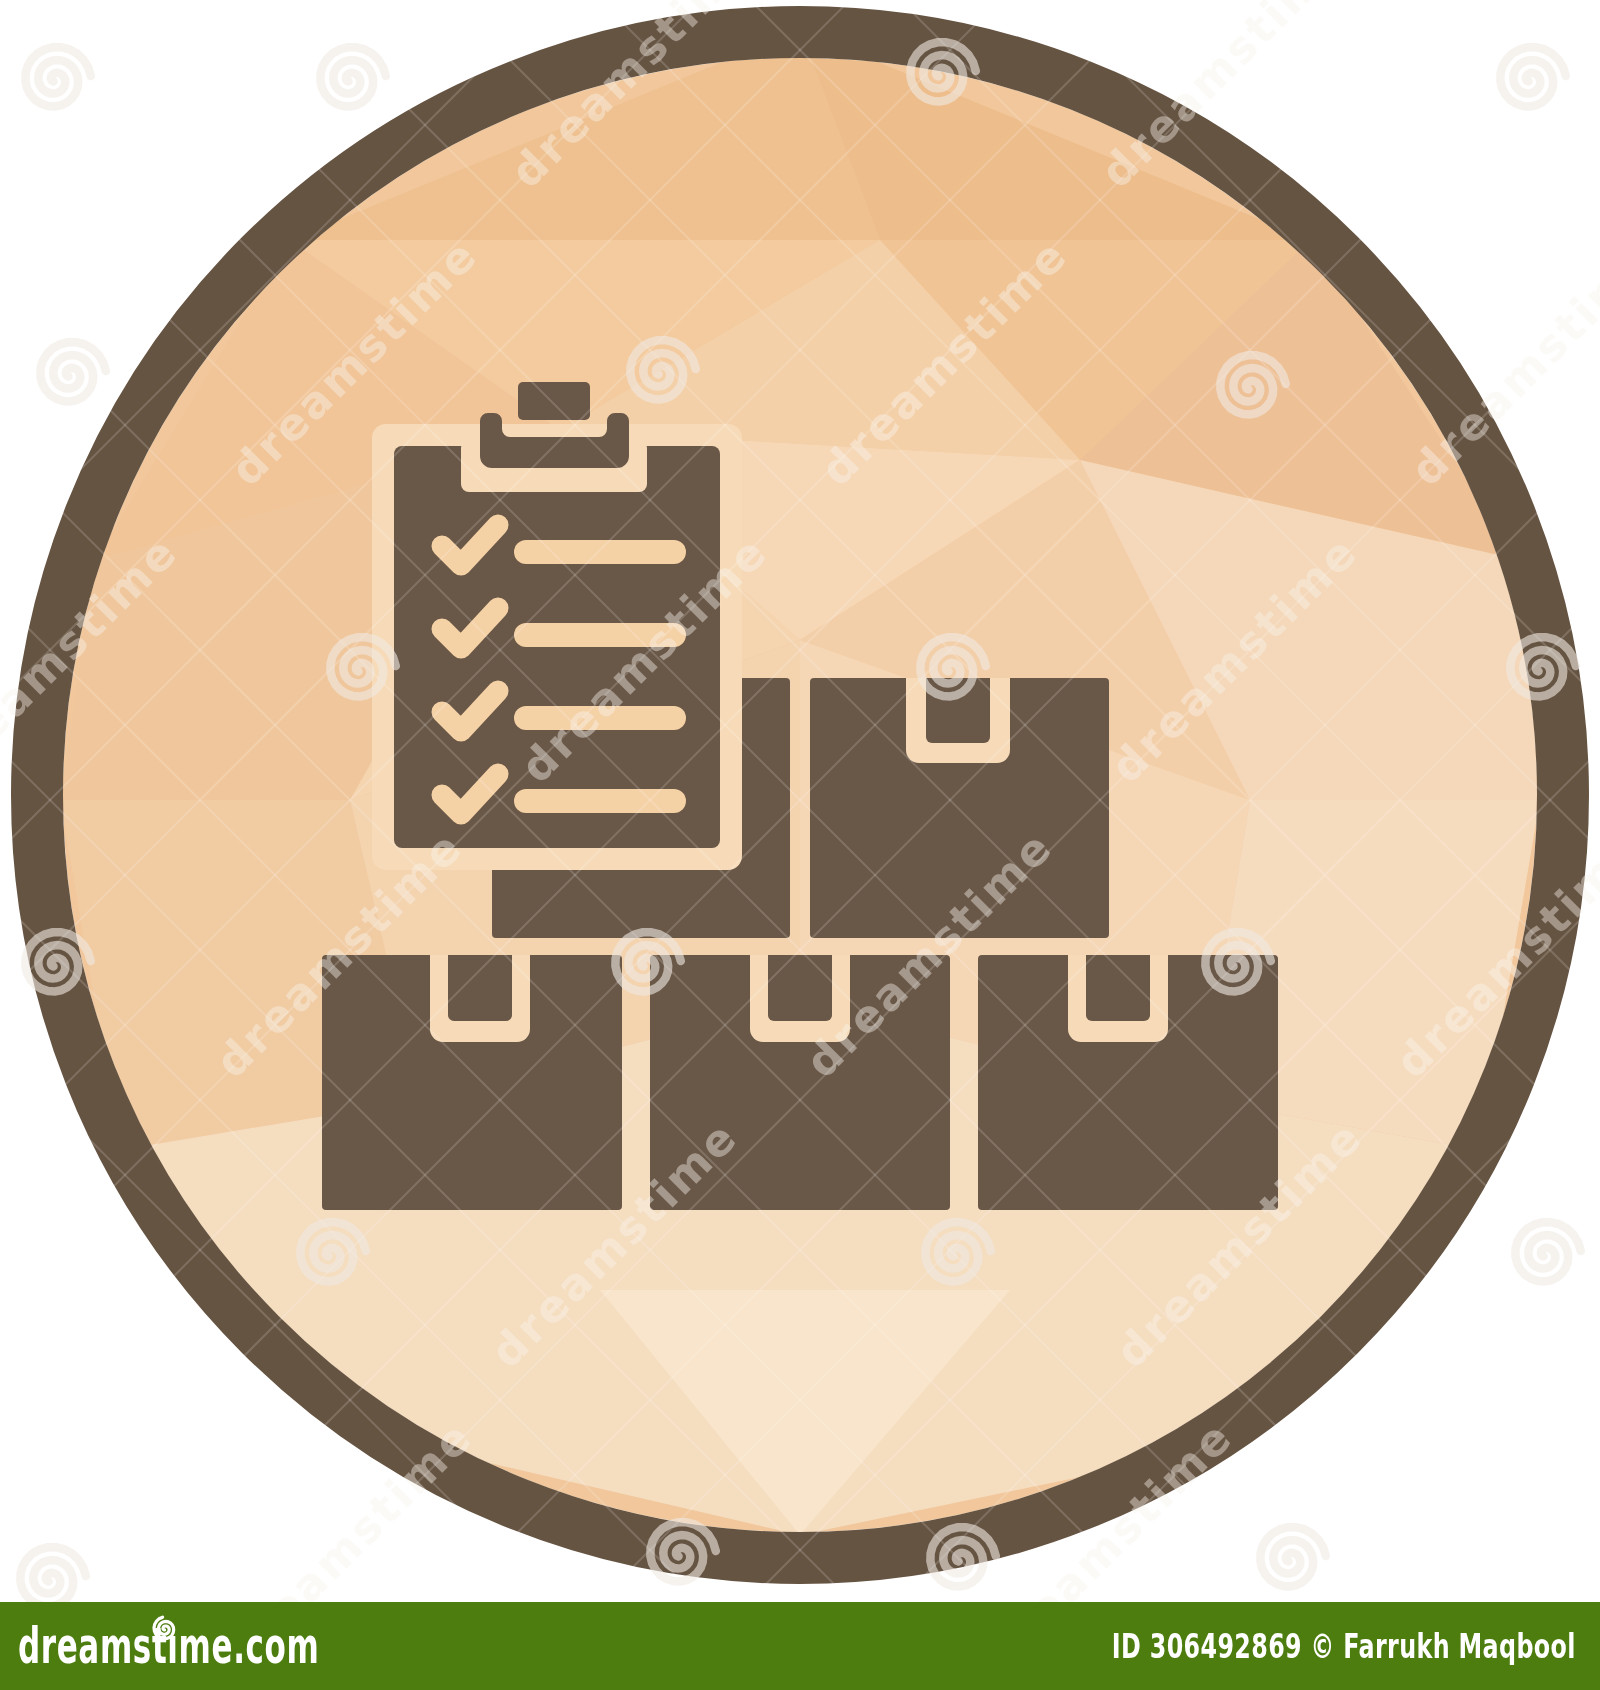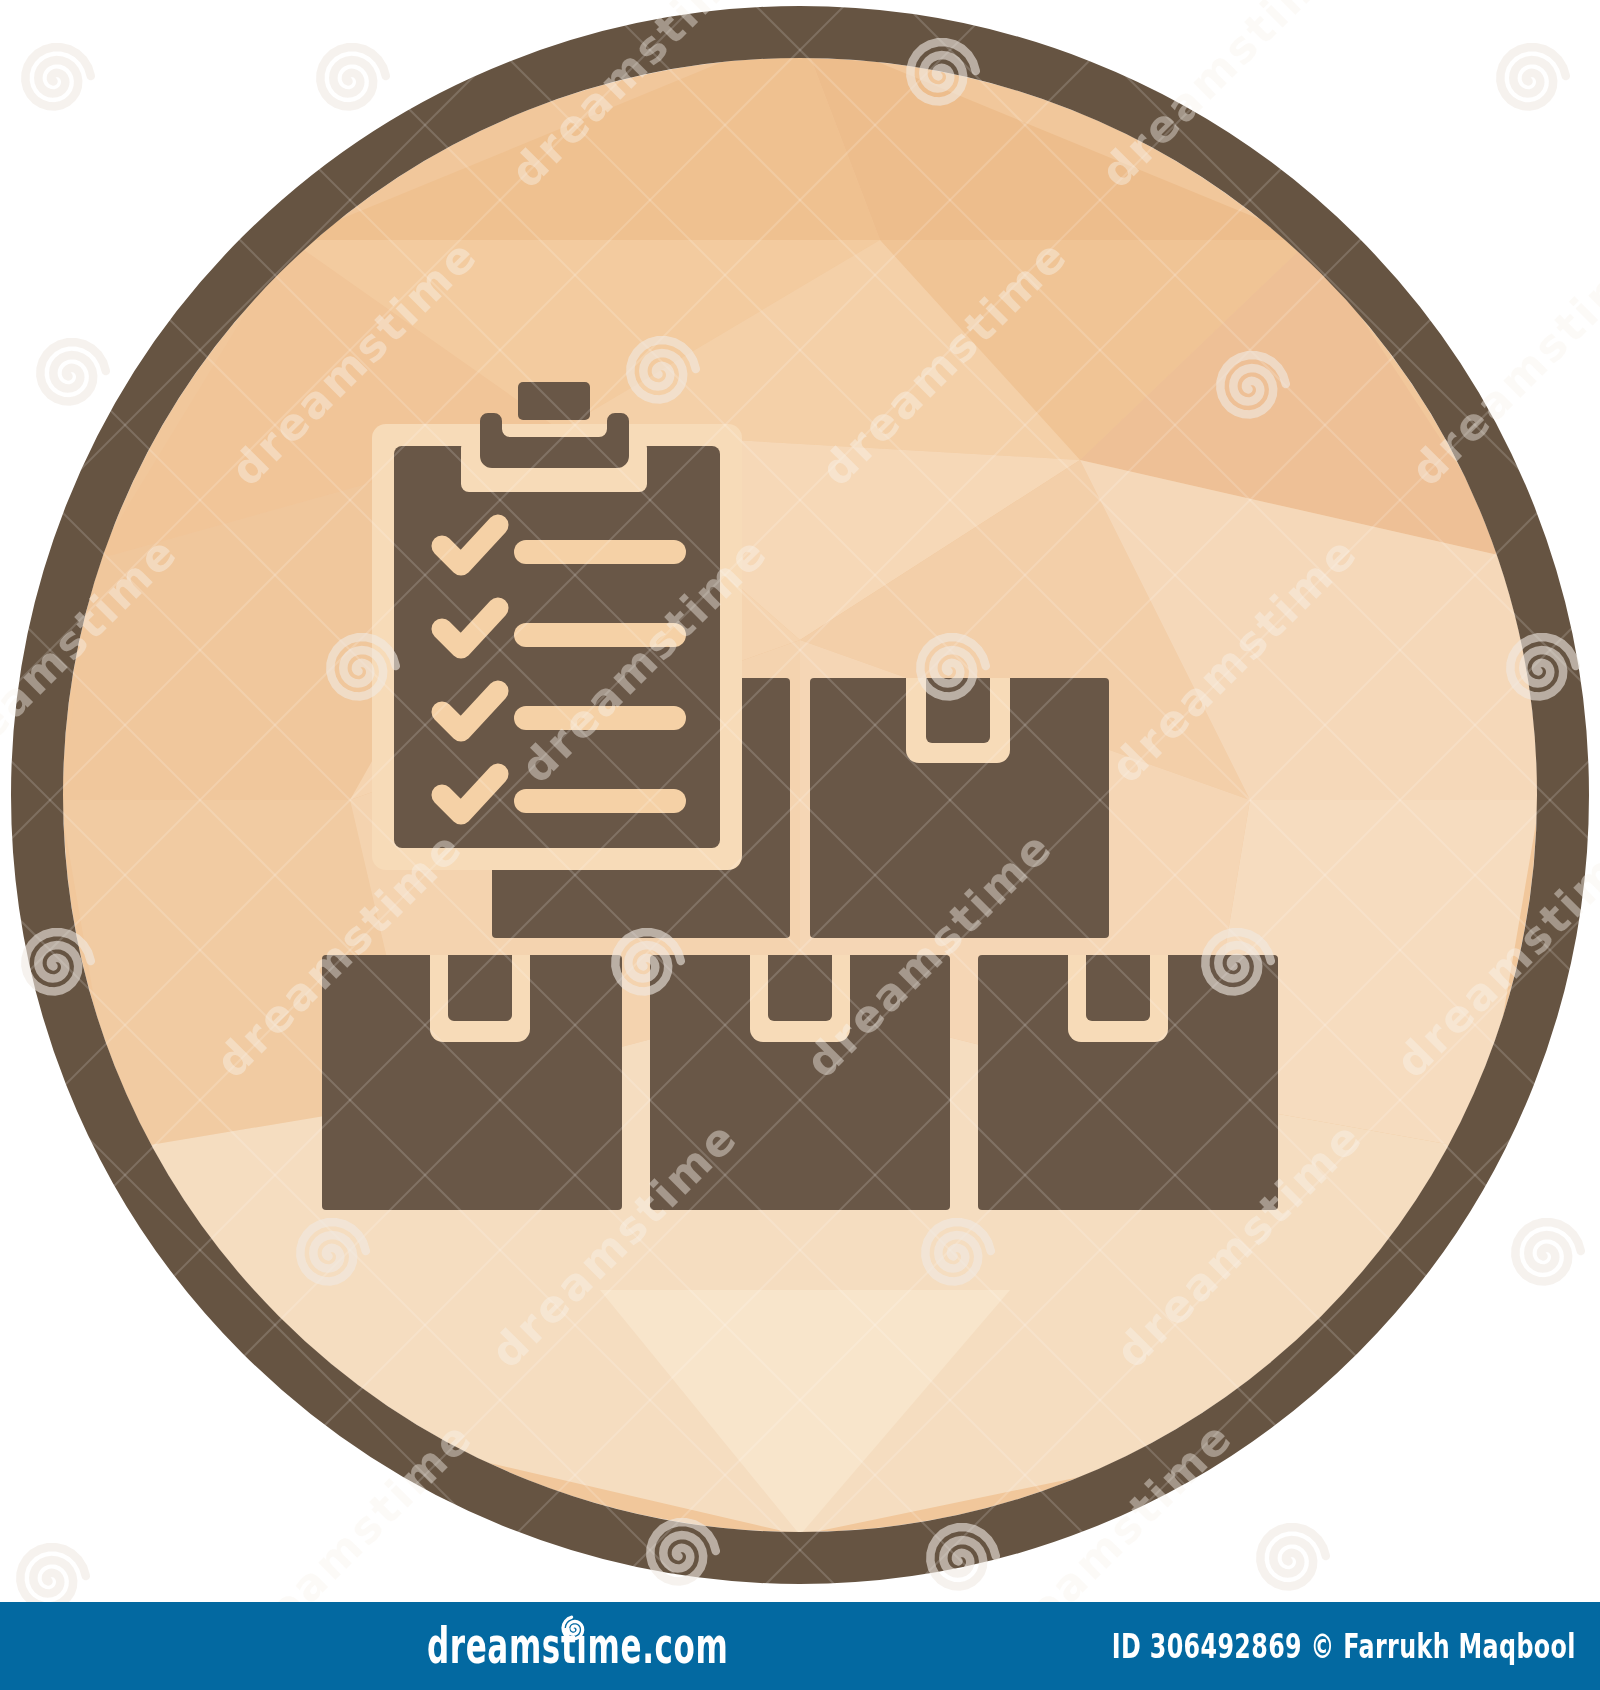--- a/index.html
+++ b/index.html
@@ -159,21 +159,21 @@
         <text x="0" y="0" fill="rgba(248,243,237,0.42)" font-size="44" font-weight="600" letter-spacing="3" text-anchor="middle" transform="translate(350 965) rotate(-45)">dreamstime</text>
         <text x="0" y="0" fill="rgba(248,243,237,0.42)" font-size="44" font-weight="600" letter-spacing="3" text-anchor="middle" transform="translate(940 965) rotate(-45)">dreamstime</text>
         <text x="0" y="0" fill="rgba(248,243,237,0.42)" font-size="44" font-weight="600" letter-spacing="3" text-anchor="middle" transform="translate(1530 965) rotate(-45)">dreamstime</text>
         <text x="0" y="0" fill="rgba(248,243,237,0.42)" font-size="44" font-weight="600" letter-spacing="3" text-anchor="middle" transform="translate(625 1255) rotate(-45)">dreamstime</text>
         <text x="0" y="0" fill="rgba(248,243,237,0.42)" font-size="44" font-weight="600" letter-spacing="3" text-anchor="middle" transform="translate(1250 1255) rotate(-45)">dreamstime</text>
         <text x="0" y="0" fill="rgba(248,243,237,0.42)" font-size="44" font-weight="600" letter-spacing="3" text-anchor="middle" transform="translate(360 1555) rotate(-45)">dreamstime</text>
         <text x="0" y="0" fill="rgba(248,243,237,0.42)" font-size="44" font-weight="600" letter-spacing="3" text-anchor="middle" transform="translate(1120 1555) rotate(-45)">dreamstime</text>
       </g>
     </svg>
 
-  <div class="footer" id="footer" style="background: #0369a1; color: rgb(255, 255, 255); justify-content: flex-end;">
+  <div class="footer" id="footer" style="background: #4d7c0f; color: rgb(255, 255, 255);">
     <div class="logo-wrap">
       <div class="logo" id="logoText">dreamstıme.com</div>
       <svg class="logo-spiral" id="logoSpiral" width="30" height="30" viewBox="0 0 30 30">
           <path d="M 14.6 15.9 L 14.2 15.9 L 13.7 15.7 L 13.3 15.3 L 13.1 14.8 L 13.0 14.1 L 13.3 13.4 L 13.7 12.7 L 14.4 12.2 L 15.4 12.0 L 16.4 12.0 L 17.4 12.4 L 18.3 13.2 L 18.9 14.2 L 19.2 15.5 L 19.0 16.8 L 18.4 18.2 L 17.4 19.3 L 16.0 20.0 L 14.4 20.3 L 12.7 20.1 L 11.1 19.3 L 9.7 18.0 L 8.9 16.2 L 8.5 14.3 L 8.9 12.2 L 9.9 10.3 L 11.5 8.7 L 13.5 7.7 L 15.9 7.4 L 18.3 7.8 L 20.5 9.0 L 22.3 10.9 L 23.4 13.3 L 23.7 16.0 L 23.2 18.8 L 21.8 21.3 L 19.7 23.3 L 16.9 24.5 L 13.9 24.9 L 10.8 24.2 L 8.0 22.7 L 5.7 20.2 L 4.4 17.1 L 4.0 13.7 L 4.7 10.3 L 6.5 7.2 L 9.2 4.7 L 12.6 3.2" fill="none" stroke="#ffffff" stroke-width="3.2" stroke-linecap="round"></path>
         </svg>
     </div>
     <div class="credit">ID 306492869 © Farrukh Maqbool</div>
   </div>
 </div>
 

